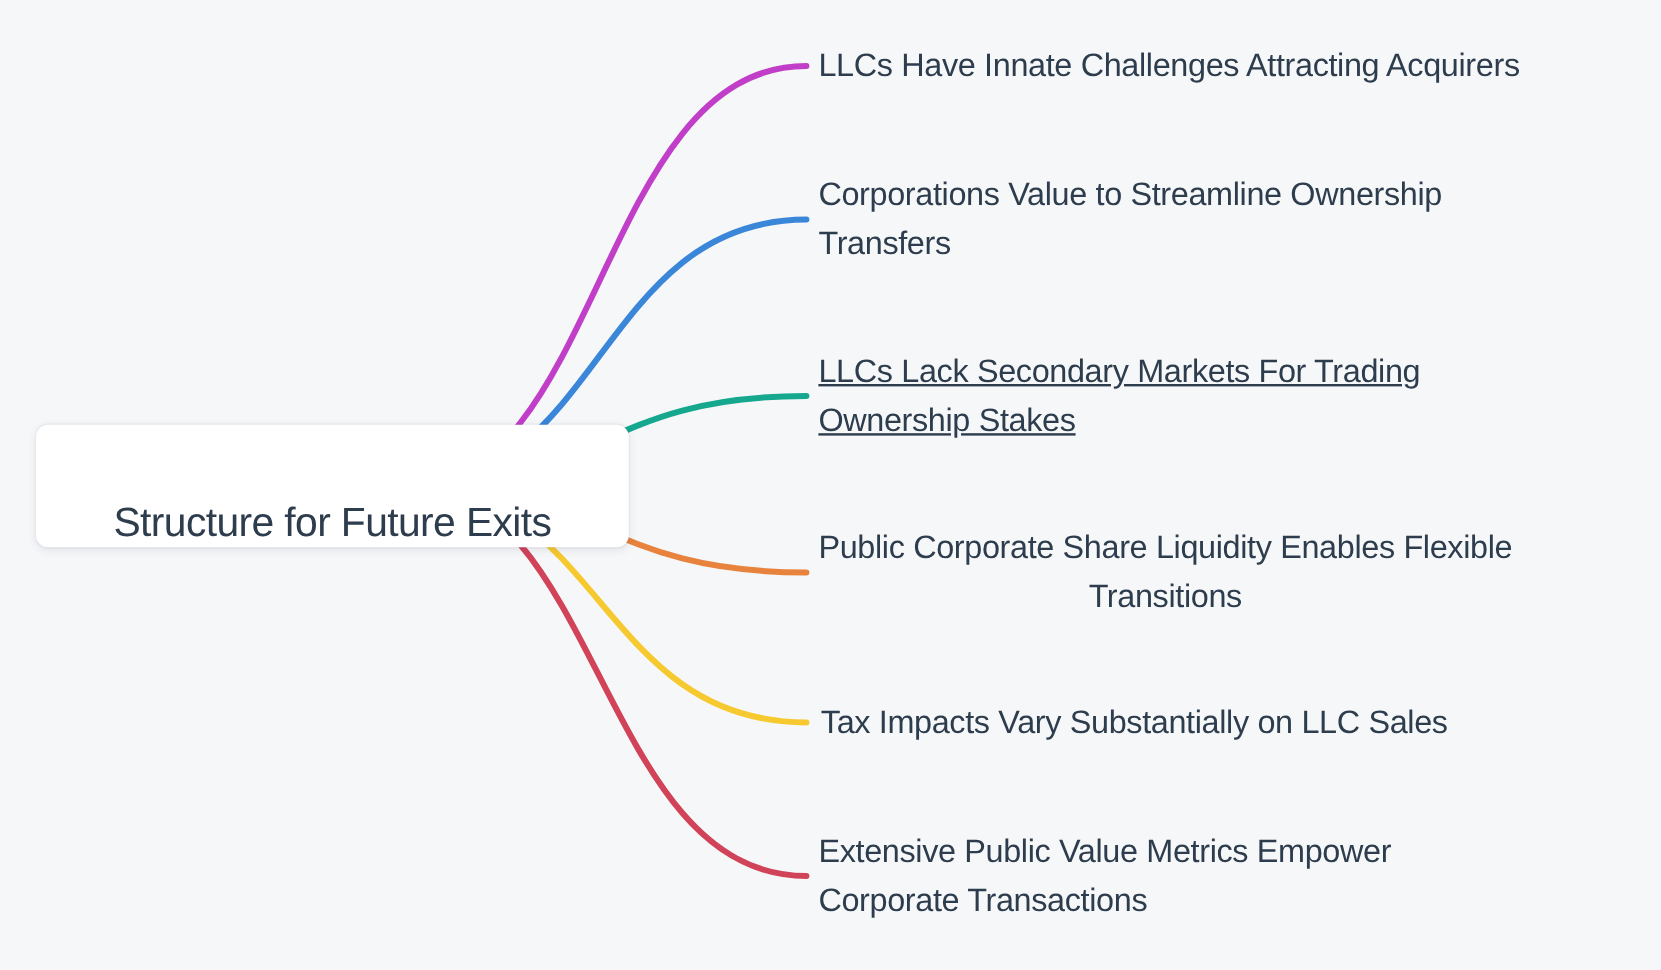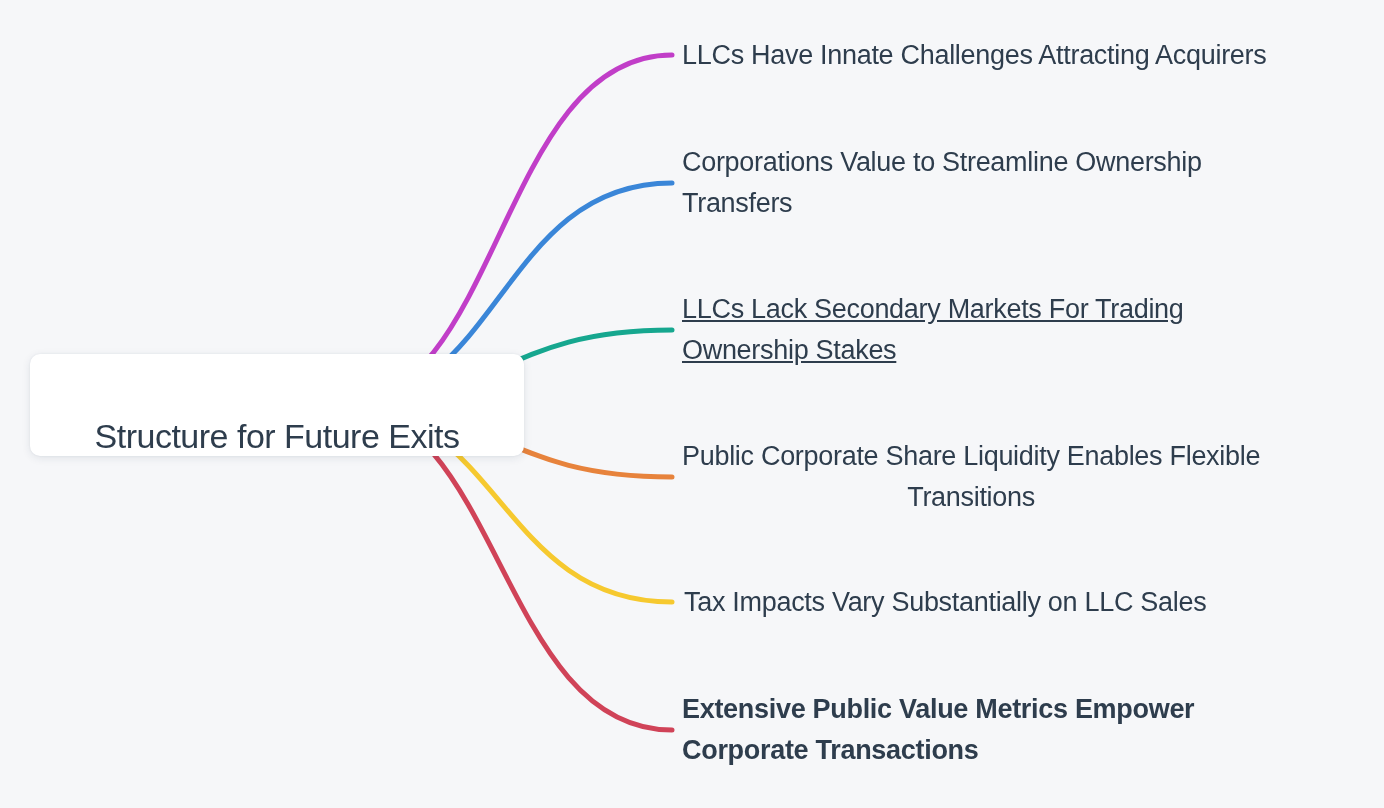--- a/index.html
+++ b/index.html
@@ -73,16 +73,16 @@
   </div>
   <div id="labels">
       <div class="branch-label" style="left: 682px; top: 55px;">LLCs Have Innate Challenges Attracting Acquirers</div>
       <div class="branch-label" style="left: 682px; top: 183px;">Corporations Value to Streamline Ownership
 Transfers</div>
       <div class="branch-label" style="left: 682px; top: 330px; text-decoration: underline;">LLCs Lack Secondary Markets For Trading
 Ownership Stakes</div>
       <div class="branch-label" style="left: 682px; top: 477px; text-align: center;">Public Corporate Share Liquidity Enables Flexible
 Transitions</div>
       <div class="branch-label" style="left: 644px; top: 602px; margin-left: 40px;">Tax Impacts Vary Substantially on LLC Sales</div>
-      <div class="branch-label" style="left: 682px; top: 730px; font-weight: bold;">Extensive Public Value Metrics Empower
+      <div class="branch-label" style="left: 682px; top: 730px;">Extensive Public Value Metrics Empower
 Corporate Transactions</div>
     </div>
 </div>
 
 </body></html>

